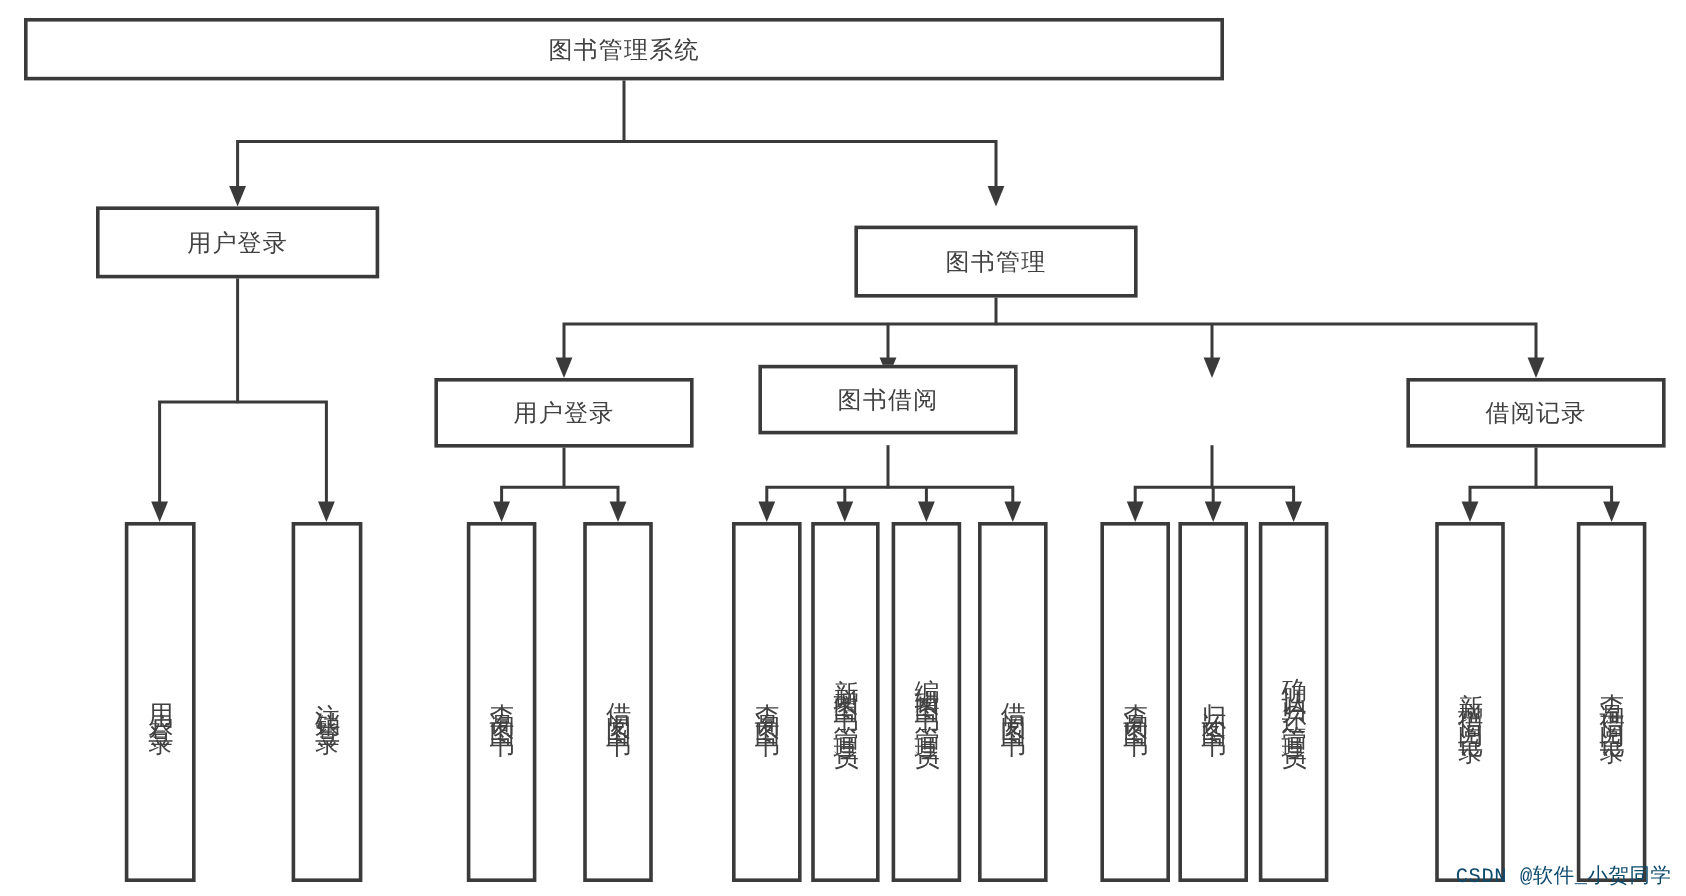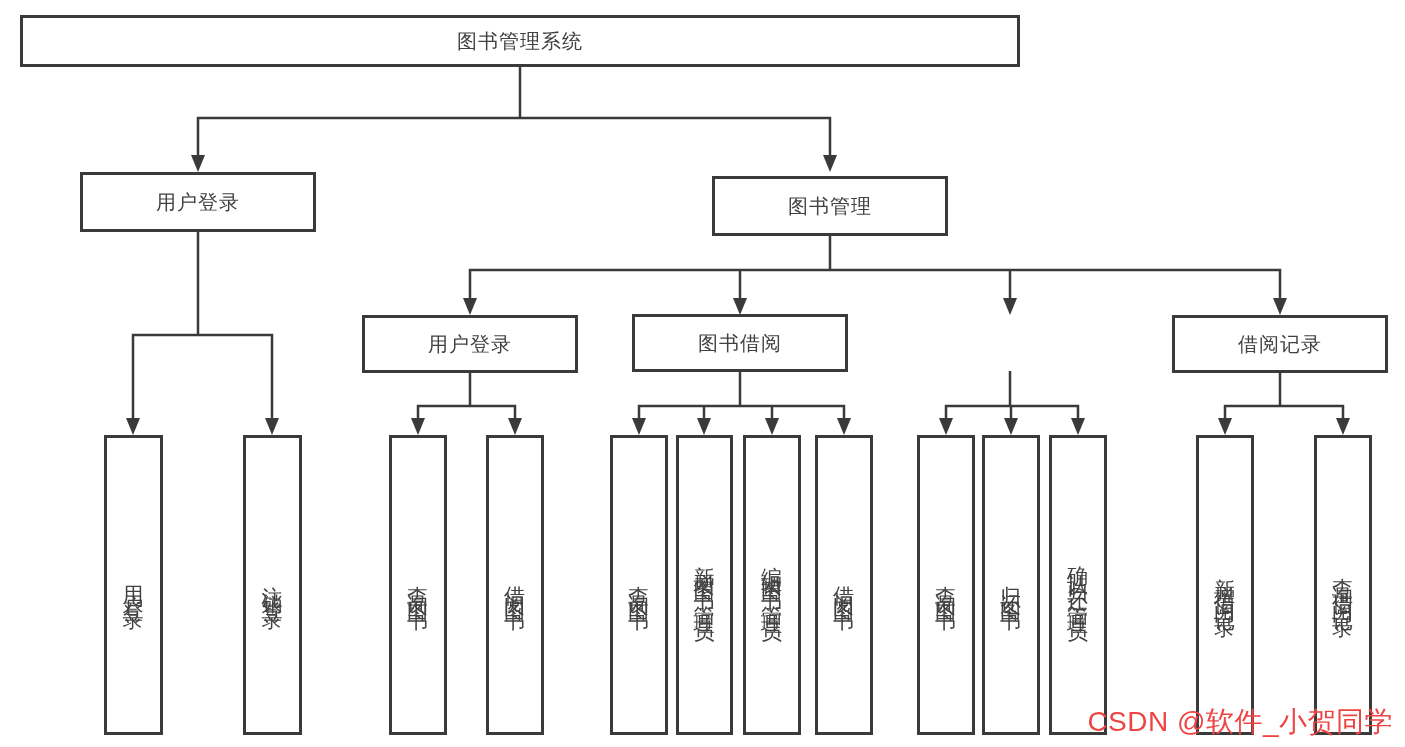--- a/index.html
+++ b/index.html
@@ -31,25 +31,26 @@
     writing-mode:vertical-rl;
     font-size:21px;
     letter-spacing:8px;
     line-height:1;
     white-space:nowrap;
   }
   #watermark{
     position:absolute;
     right:12px;
     bottom:6px;
-    font-size:28px;
-    color:#ef4444;
+    font-size:17px;
+    color:#0c4a6e;
     letter-spacing:0.5px;
     z-index:10;
     white-space:nowrap;
+    font-family:Liberation Mono, monospace;
   }
 </style>
 </head>
 <body>
 
 <div id="stage">
 
   <svg id="wires" viewBox="0 0 1405 747">
     <g stroke="#3a3a3a" stroke-width="2.5" fill="none">
       <path d="M520,66 V119"></path>
@@ -107,28 +108,28 @@
     </g>
   </svg>
 
   <div class="box hbox" style="left:20px;top:15px;width:1000px;height:52px">
     <span>图书管理系统</span>
   </div>
 
   <div class="box hbox" style="left:80px;top:172px;width:236px;height:60px">
     <span>用户登录</span>
   </div>
-  <div class="box hbox" style="left:712px;top:176px;width:236px;height:60px">
+  <div class="box hbox" style="left:712px;top:188px;width:236px;height:60px">
     <span>图书管理</span>
   </div>
 
   <div class="box hbox" style="left:362px;top:315px;width:216px;height:58px">
     <span>用户登录</span>
   </div>
-  <div class="box hbox" style="left:632px;top:314px;width:216px;height:58px">
+  <div class="box hbox" style="left:632px;top:304px;width:216px;height:58px">
     <span>图书借阅</span>
   </div>
   <div class="box hbox" style="left:1172px;top:315px;width:216px;height:58px">
     <span>借阅记录</span>
   </div>
 
   <div class="box vbox" style="left:104px;top:435px;width:59px;height:300px">
     <span class="vtext">用户登录</span>
   </div>
   <div class="box vbox" style="left:243px;top:435px;width:59px;height:300px">

